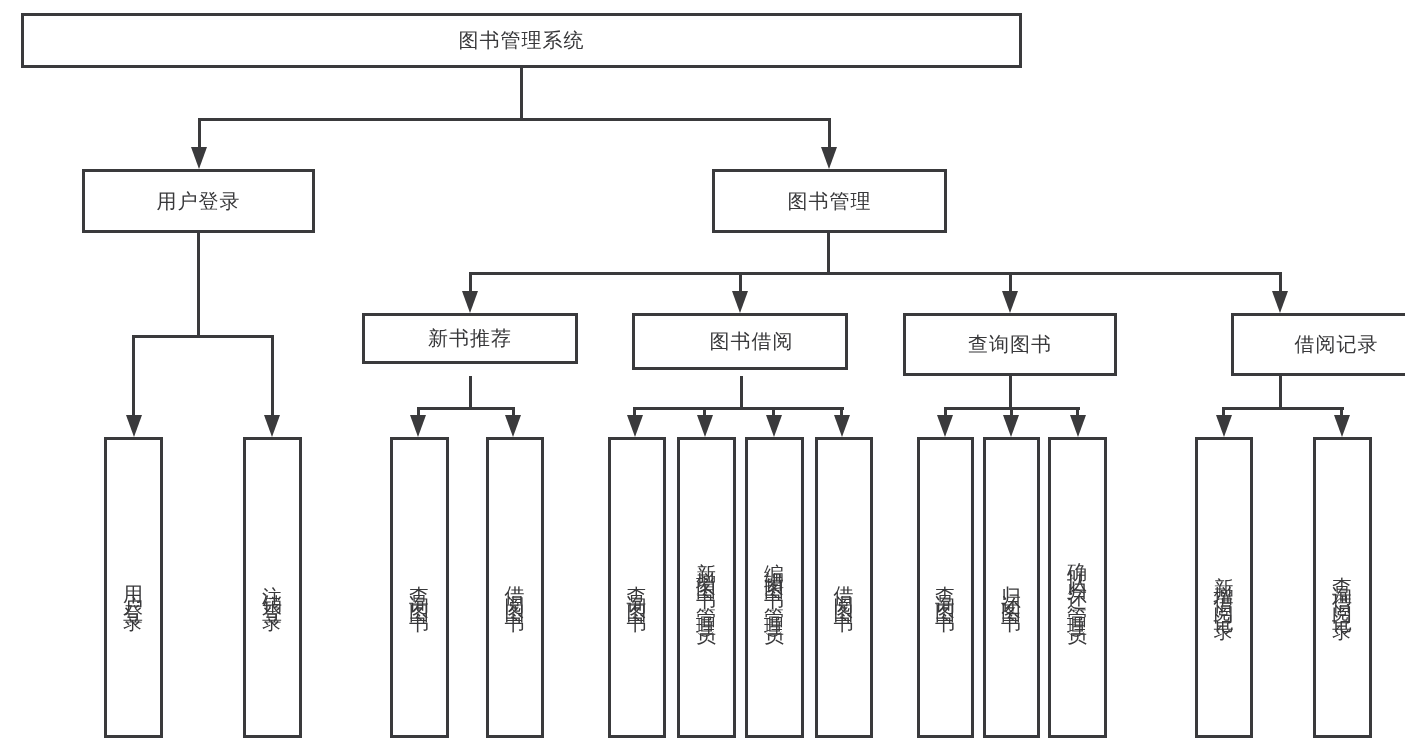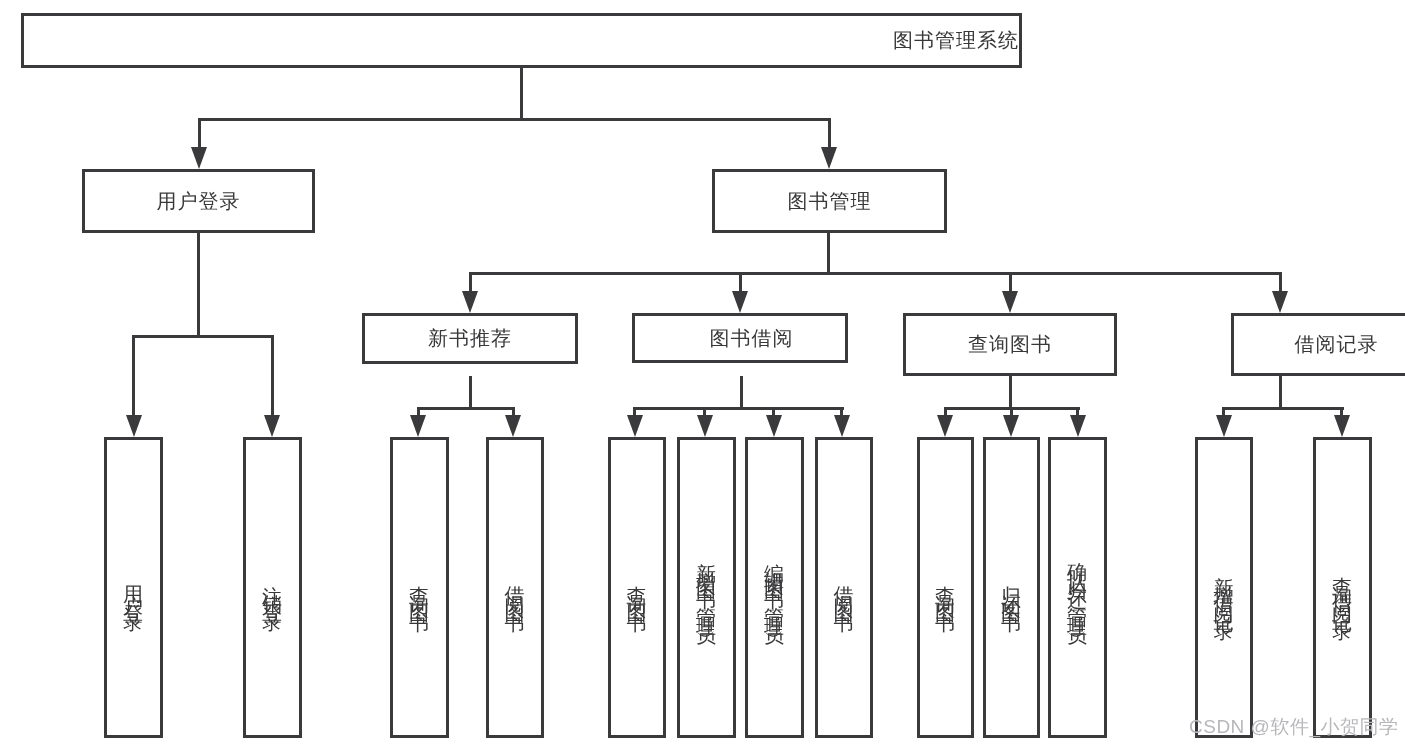--- a/index.html
+++ b/index.html
@@ -55,21 +55,21 @@
     font-size:19px;color:var(--wm);
     letter-spacing:0.5px;
     white-space:nowrap;
   }
 </style>
 </head>
 <body>
 
 <div class="canvas">
 
-  <div class="hbox" style="left:21px;top:13px;width:1001px;height:55px;justify-content:flex-end;">
+  <div class="hbox" style="left:21px;top:13px;width:1001px;height:55px;">
     <span>图书管理系统</span>
   </div>
 
   <div class="line" style="left:520px;top:68px;width:3px;height:53px;"></div>
   <div class="line" style="left:198px;top:118px;width:633px;height:3px;"></div>
   <div class="line" style="left:198px;top:118px;width:3px;height:32px;"></div>
   <div class="head" style="left:191px;top:147px;"></div>
   <div class="line" style="left:828px;top:118px;width:3px;height:32px;"></div>
   <div class="head" style="left:821px;top:147px;"></div>
 
@@ -94,21 +94,21 @@
   <div class="line" style="left:739px;top:272px;width:3px;height:22px;"></div>
   <div class="head" style="left:732px;top:291px;"></div>
   <div class="line" style="left:1009px;top:272px;width:3px;height:22px;"></div>
   <div class="head" style="left:1002px;top:291px;"></div>
   <div class="line" style="left:1279px;top:272px;width:3px;height:22px;"></div>
   <div class="head" style="left:1272px;top:291px;"></div>
 
   <div class="hbox" style="left:362px;top:313px;width:216px;height:51px;">
     <span>新书推荐</span>
   </div>
-  <div class="hbox" style="left:632px;top:313px;width:216px;height:50px;padding-left:23px;">
+  <div class="hbox" style="left:632px;top:313px;width:216px;height:57px;padding-left:23px;">
     <span>图书借阅</span>
   </div>
   <div class="hbox" style="left:903px;top:313px;width:214px;height:63px;">
     <span>查询图书</span>
   </div>
   <div class="hbox" style="left:1231px;top:313px;width:211px;height:63px;">
     <span>借阅记录</span>
   </div>
 
   <div class="line" style="left:469px;top:376px;width:3px;height:34px;"></div>
@@ -178,15 +178,14 @@
   <div class="vbox" style="left:1048px;width:59px;">
     <span class="vlabel">确认归还（管理员）</span>
   </div>
   <div class="vbox" style="left:1195px;width:58px;">
     <span class="vlabel">新增借阅记录</span>
   </div>
   <div class="vbox" style="left:1313px;width:59px;">
     <span class="vlabel">查询借阅记录</span>
   </div>
 
-  <div class="watermark">CSDN @软件_小贺同学</div>
 
 </div>
 
 </body></html>

